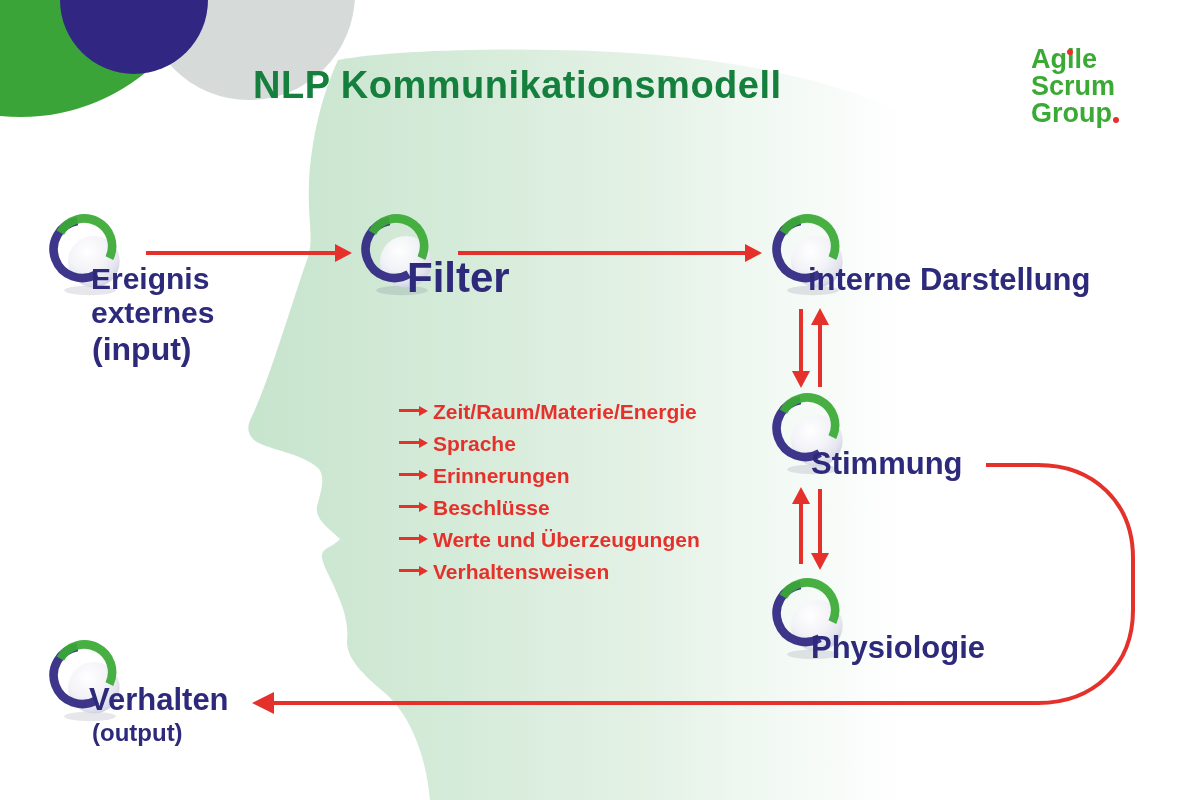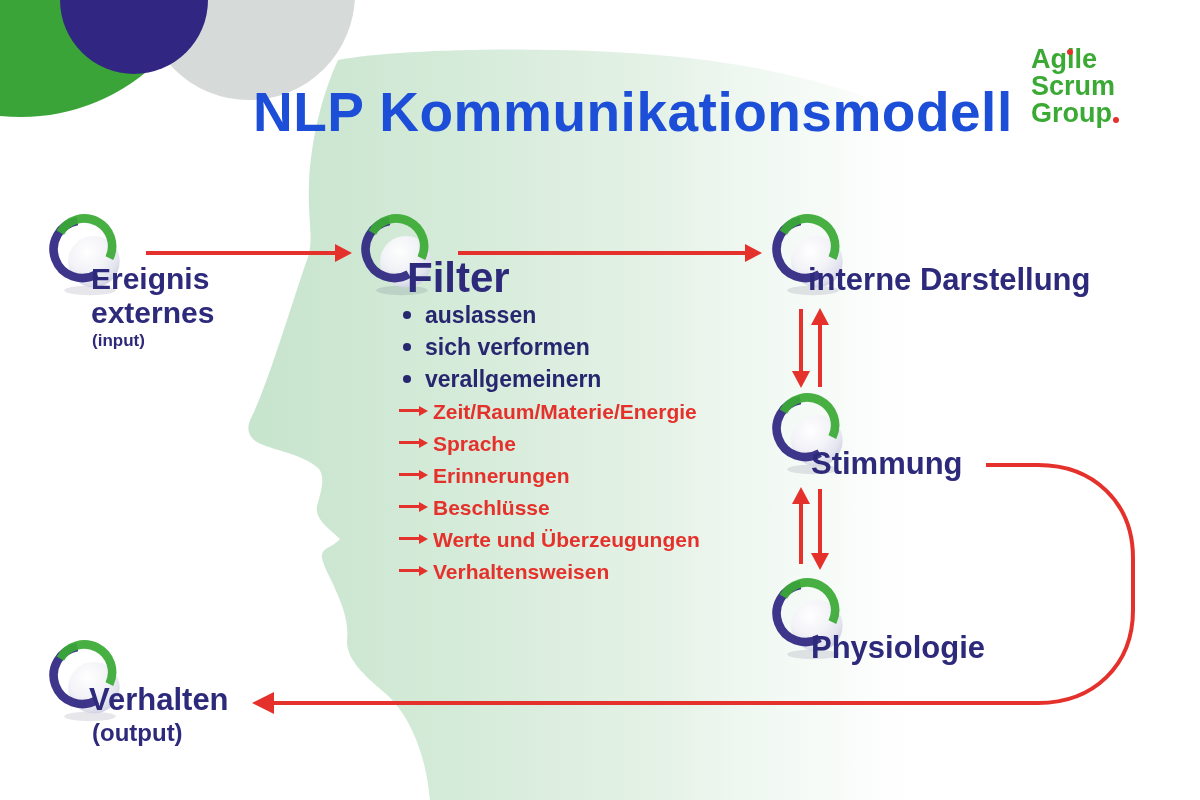--- a/index.html
+++ b/index.html
@@ -9,34 +9,34 @@
     overflow:hidden; font-family:"Liberation Sans", sans-serif;
   }
   
   .bg-face { position:absolute; left:0; top:0; z-index:0; }
   .circle { position:absolute; border-radius:50%; z-index:1; }
   .circle-gray  { left:143px; top:-112px; width:212px; height:212px; background:#d6dbda; }
   .circle-green { left:-176px; top:-277px; width:394px; height:394px; background:#3aa438; }
   .circle-navy  { left:60px;  top:-74px;  width:148px; height:148px; background:#312783; }
   
   .title {
-    position:absolute; left:253px; top:80px; z-index:3;
-    font-size:55px; font-weight:bold; color:#1d4ed8; letter-spacing:.5px;
+    position:absolute; left:253px; top:64px; z-index:3;
+    font-size:38px; font-weight:bold; color:#15803d; letter-spacing:.5px;
   }
   .logo { position:absolute; left:1031px; top:46px; z-index:3; width:110px;
     color:#3aaa35; font-size:27px; font-weight:bold; line-height:27px; }
   .logo-dot { position:absolute; width:6px; height:6px; border-radius:50%; background:#e5312b; }
   .logo-dot-i { left:36px; top:3px; }
   .logo-dot-period { left:82px; top:71px; }
   
   .ring { position:absolute; width:86px; height:86px; z-index:3; }
   
   .nlabel { position:absolute; z-index:4; color:#2e2a7b; font-weight:bold; }
   .lbl-ext     { left:91px;  top:262px; font-size:30px; line-height:34px; }
-  .lbl-input   { left:92px;  top:331px; font-size:17px; }
+  .lbl-input   { left:92px;  top:331px; font-size:32px; }
   .lbl-filter  { left:407px; top:254px; font-size:42px; }
   .lbl-intern  { left:808px; top:262px; font-size:31px; }
   .lbl-stimm   { left:811px; top:446px; font-size:31px; }
   .lbl-physio  { left:811px; top:630px; font-size:31px; }
   .lbl-verh    { left:89px;  top:682px; font-size:31px; }
   .lbl-output  { left:92px;  top:719px; font-size:24px; }
   
   .filter-bullets { position:absolute; left:399px; top:299px; z-index:4; list-style:none; }
   .filter-bullets li { position:relative; padding-left:26px; line-height:32px;
     font-size:23px; font-weight:bold; color:#27276f; }
@@ -153,25 +153,20 @@
       <use href="#ringdef"></use>
     </svg>
 
   <div class="nlabel lbl-ext">
     <div>Ereignis</div>
     <div>externes</div>
   </div>
   <div class="nlabel lbl-input">(input)</div>
 
   <div class="nlabel lbl-filter">Filter</div>
-  <ul class="filter-bullets">
-    <li><span class="bullet-dot"></span><span>auslassen</span></li>
-    <li><span class="bullet-dot"></span><span>sich verformen</span></li>
-    <li><span class="bullet-dot"></span><span>verallgemeinern</span></li>
-  </ul>
   <ul class="filter-items">
     <li><span class="mini-arrow"></span><span>Zeit/Raum/Materie/Energie</span></li>
     <li><span class="mini-arrow"></span><span>Sprache</span></li>
     <li><span class="mini-arrow"></span><span>Erinnerungen</span></li>
     <li><span class="mini-arrow"></span><span>Beschlüsse</span></li>
     <li><span class="mini-arrow"></span><span>Werte und Überzeugungen</span></li>
     <li><span class="mini-arrow"></span><span>Verhaltensweisen</span></li>
   </ul>
 
   <div class="nlabel lbl-stimm">Stimmung</div>

